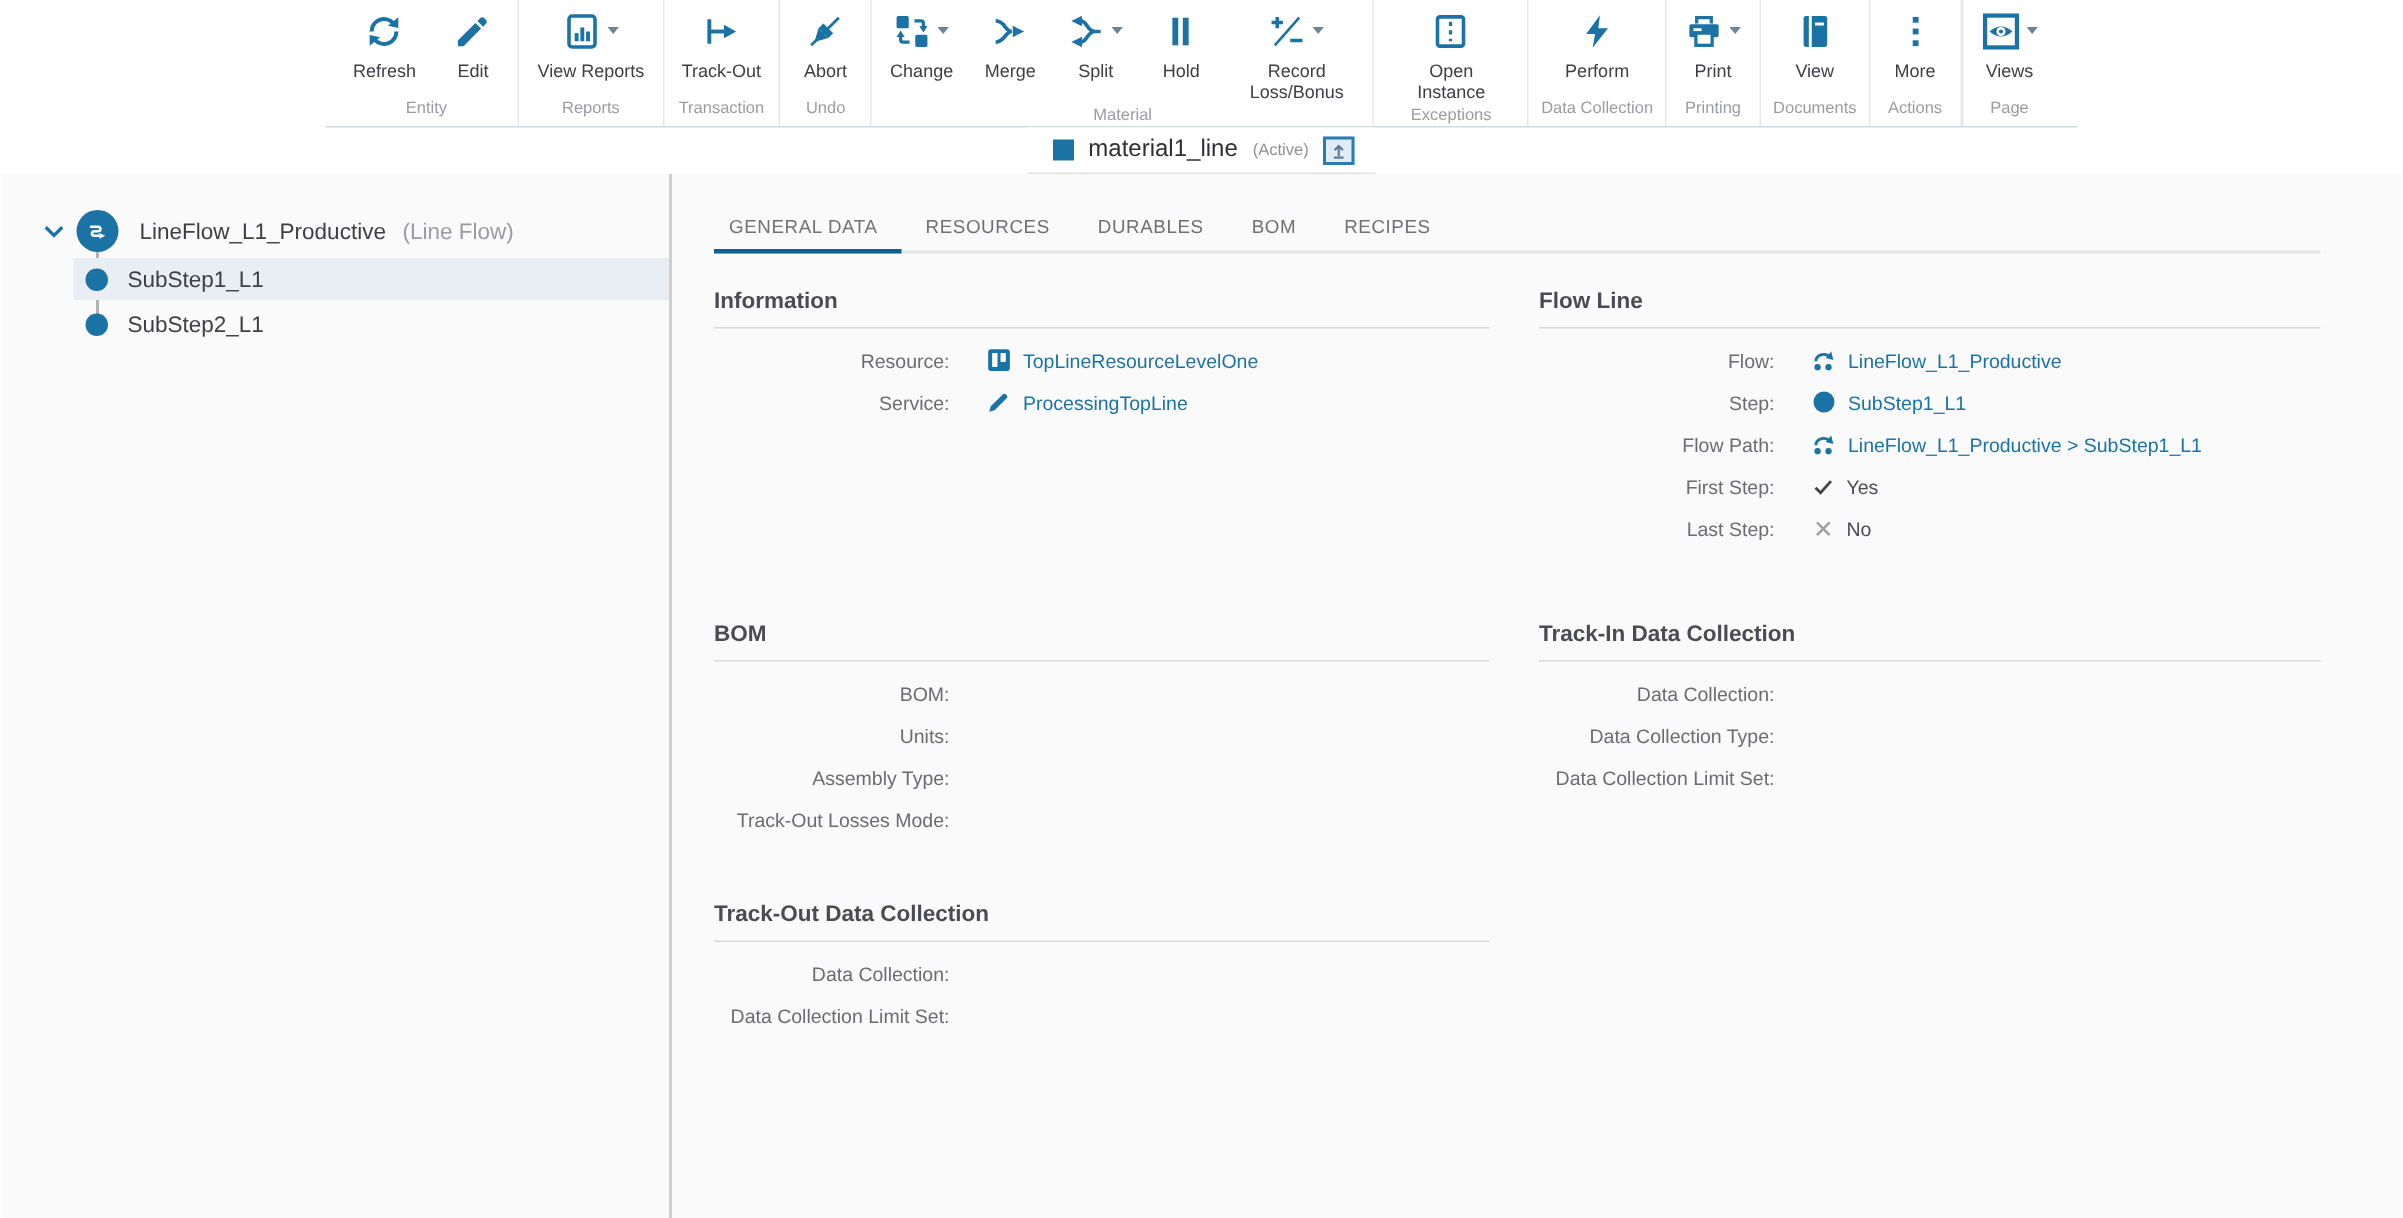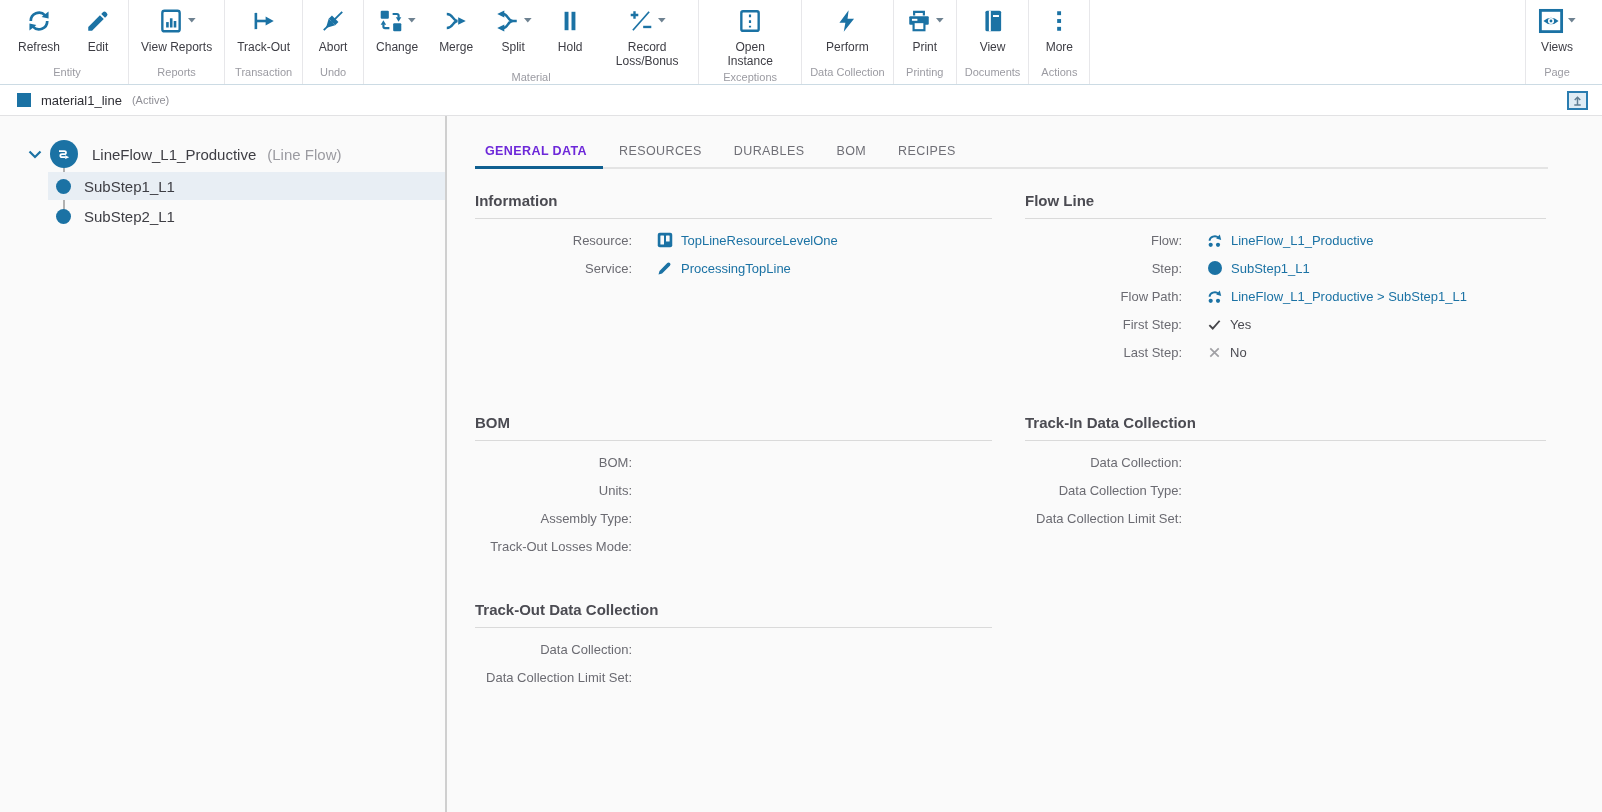--- a/index.html
+++ b/index.html
@@ -1,35 +1,35 @@
 <!DOCTYPE html>
 <html><head>
 <meta charset="utf-8">
 <style>
   * { box-sizing: border-box; margin: 0; padding: 0; }
   html,body { width:1602px; height:812px; }
   body { font-family:"Liberation Sans", sans-serif; background:#fff; overflow:hidden; }
-  .app { width:1602px; height:812px; display:flex; flex-direction:column; background:#fff; }
+  .app { width:1602px; height:812px; display:flex; flex-direction:column; background:#fff;align-items:center; }
 
   
   .toolbar { height:85px; display:flex; align-items:stretch; background:#fff; border-bottom:1px solid #ccdbe4; padding-left:6px; flex-shrink:0; }
   .tb-group { display:flex; flex-direction:column; justify-content:space-between; border-right:1px solid #e7e7ea; padding:0 2px; }
   .tb-buttons { display:flex; flex:1; justify-content:center; }
   .tb-btn { display:flex; flex-direction:column; align-items:center; background:none; border:none; padding:8px 10px 0; min-width:56px; cursor:pointer; font-family:inherit; }
   .tb-icon-row { display:flex; align-items:flex-start; gap:4px; height:28px; color:#1b72a4; }
   .tb-label { font-size:12px; color:#3d3d44; line-height:1.2; text-align:center; max-width:78px; margin-top:4px; }
   .tb-group-label { font-size:11px; color:#9b9ba2; text-align:center; padding:2px 6px 6px; white-space:nowrap; }
   .tb-spacer { flex:1; }
   .page-group { border-right:none; border-left:1px solid #e7e7ea; margin-right:14px; }
   .caret { margin-top:10px; }
 
   
   .title-bar { height:31px; display:flex; align-items:center; padding:0 14px 0 17px; gap:10px; border-bottom:1px solid #e2e2e4; background:#fff; flex-shrink:0; }
   .mat-square { width:14px; height:14px; background:#1b72a4; flex-shrink:0; }
-  .tb-title { font-size:13px; color:#2f2f35; }
+  .tb-title { font-size:16px; color:#2f2f35; }
   .tb-status { font-size:11px; color:#8f8f96; }
   .expand-btn { margin-left:auto; width:21px; height:19px; border:2px solid #2a7cb0; background:#dfecf5; display:flex; align-items:center; justify-content:center; cursor:pointer; }
 
   
   .main { flex:1; display:flex; background:#fafafa; overflow:hidden; }
   .tree-panel { width:447px; border-right:2px solid #cfcfcf; position:relative; padding-top:22px; flex-shrink:0; }
   .tree-connector { position:absolute; left:63px; top:38px; width:2px; height:62px; background:#b2b2b2; }
   .root-row { height:32px; display:flex; align-items:center; padding-left:26px; gap:6px; cursor:pointer; position:relative; z-index:1; }
   .root-circle { width:28px; height:28px; border-radius:50%; background:#1b72a4; display:flex; align-items:center; justify-content:center; flex-shrink:0; }
   .root-label { font-size:15px; color:#3e3e44; margin-left:8px; white-space:nowrap; }
@@ -38,21 +38,21 @@
   .child-row { height:28px; display:flex; align-items:center; padding-left:8px; gap:13px; margin-bottom:2px; cursor:pointer; position:relative; z-index:1; }
   .child-row.selected { background:#e8eef4; }
   .node-circle { width:15px; height:15px; border-radius:50%; background:#1b72a4; flex-shrink:0; }
   .child-label { font-size:15px; color:#3e3e44; white-space:nowrap; }
 
   
   .content-panel { flex:1; padding:26px 54px 0 28px; overflow:hidden; }
   .tabs { display:flex; border-bottom:2px solid #e4e4e4; }
   .tab { padding:2px 16px 9px; font-size:12.5px; letter-spacing:.4px; color:#6f6f76; cursor:pointer; position:relative; white-space:nowrap; }
   .tab:first-child { padding-left:10px; }
-  .tab.active { color:#6d28d9; font-weight:700; }
+  .tab.active { color:#737373; font-weight:400; }
   .tab.active::after { content:""; position:absolute; left:0; right:0; bottom:-2px; height:3px; background:#0f5f90; }
 
   .grid { display:grid; grid-template-columns:517px 521px; column-gap:33px; grid-template-rows:222px 187px auto; margin-top:23px; }
   .section h3 { font-size:15px; font-weight:600; color:#4b4b52; padding-bottom:9px; border-bottom:1px solid #dadada; }
   .fields { margin-top:7px; }
   .frow { display:flex; align-items:center; height:28px; }
   .flabel { width:182px; text-align:right; padding-right:25px; font-size:13px; color:#6b6b72; flex-shrink:0; }
   .fvalue { display:flex; align-items:center; gap:8px; font-size:13px; color:#1b72a4; cursor:pointer; }
   .fvalue.plain { color:#4b4b52; cursor:default; }
   .ficon { display:flex; align-items:center; }

